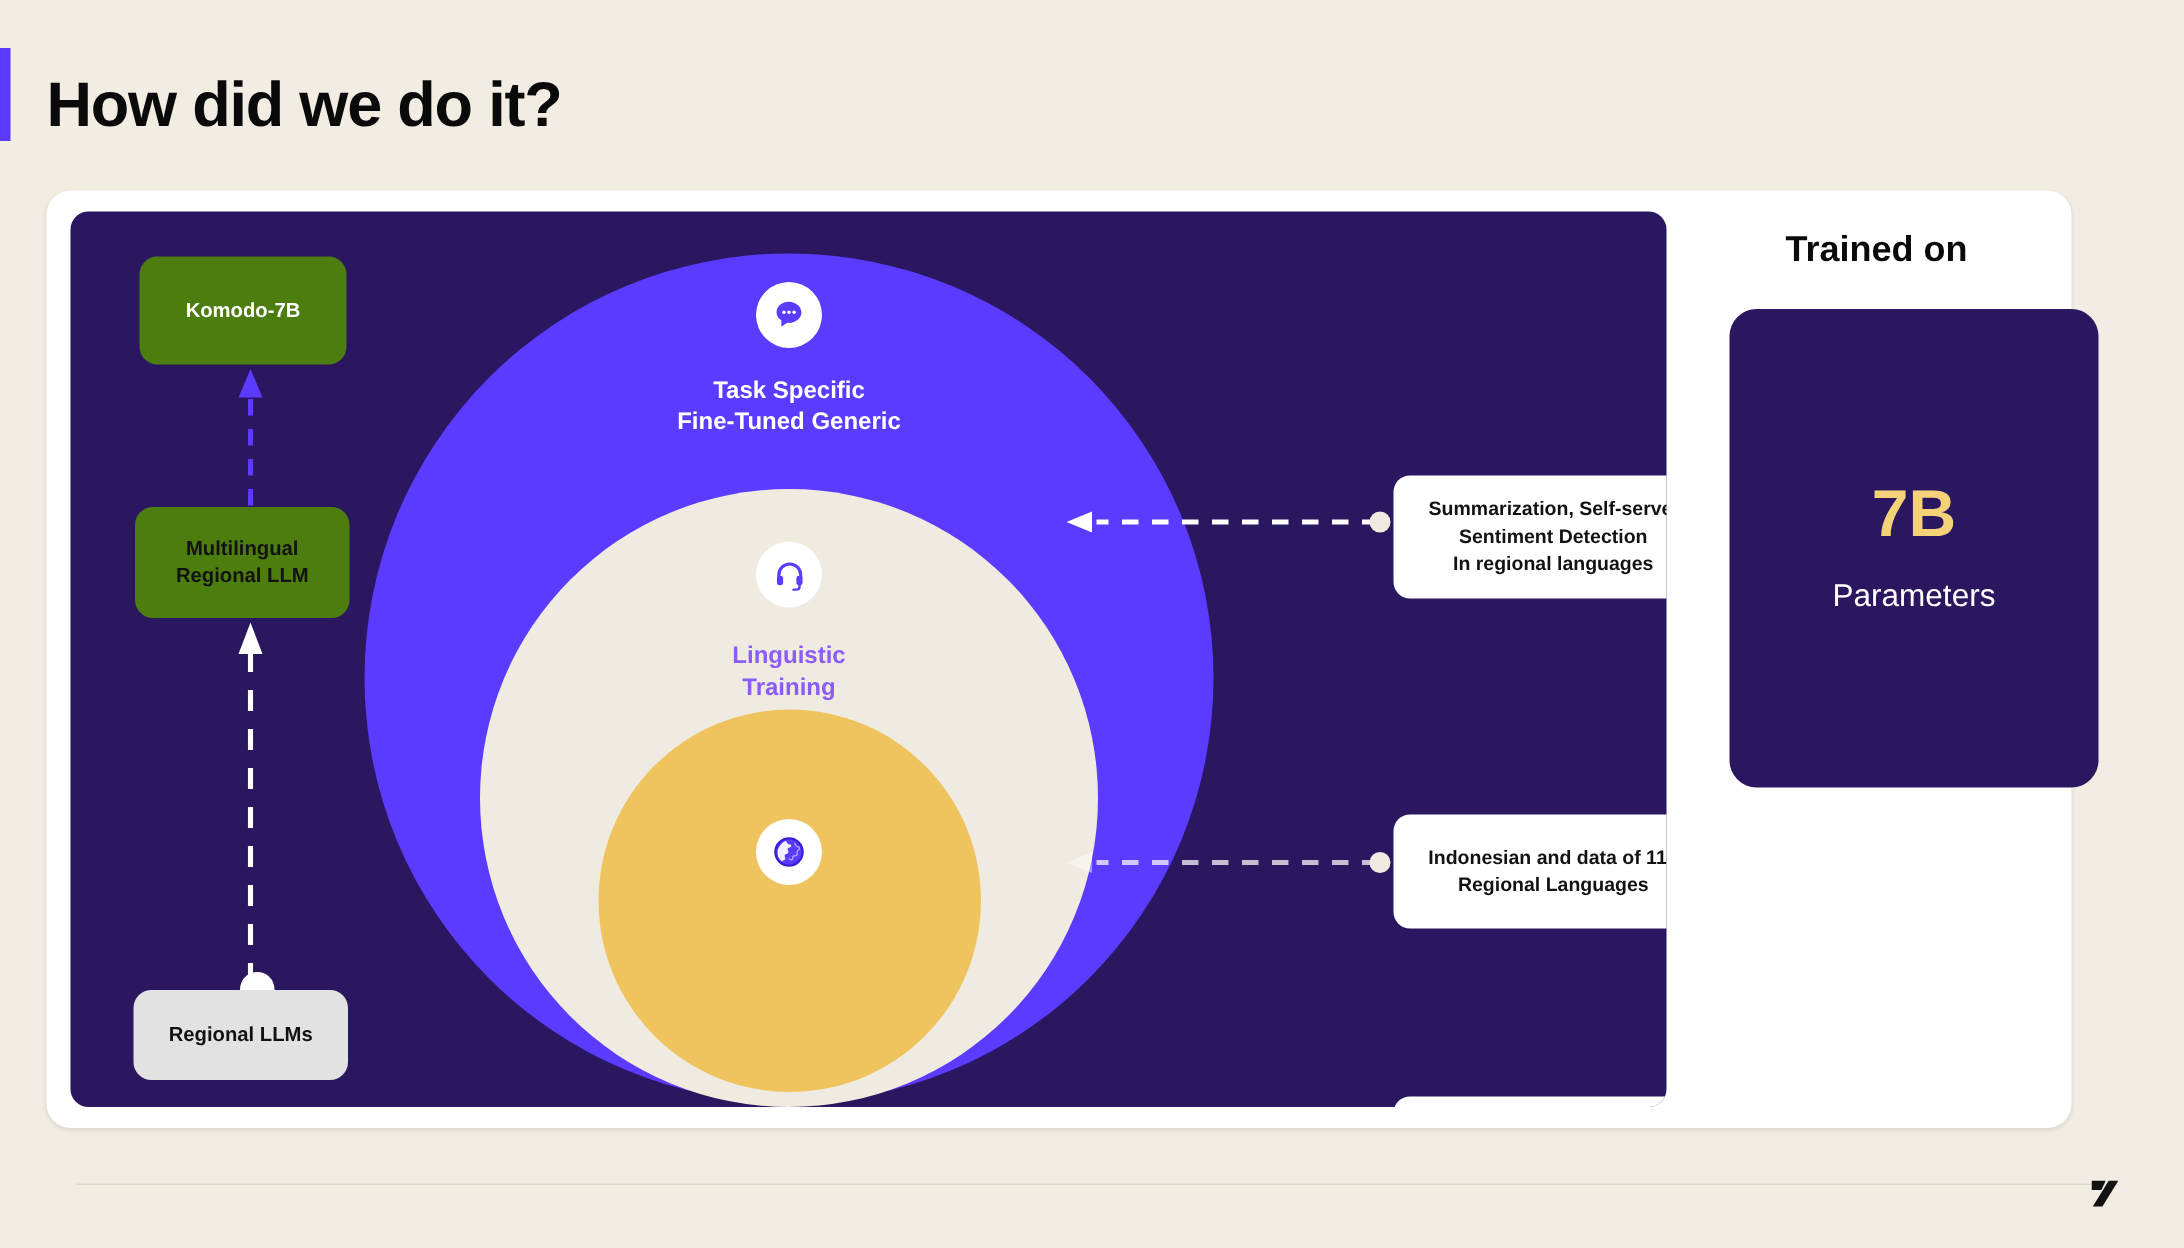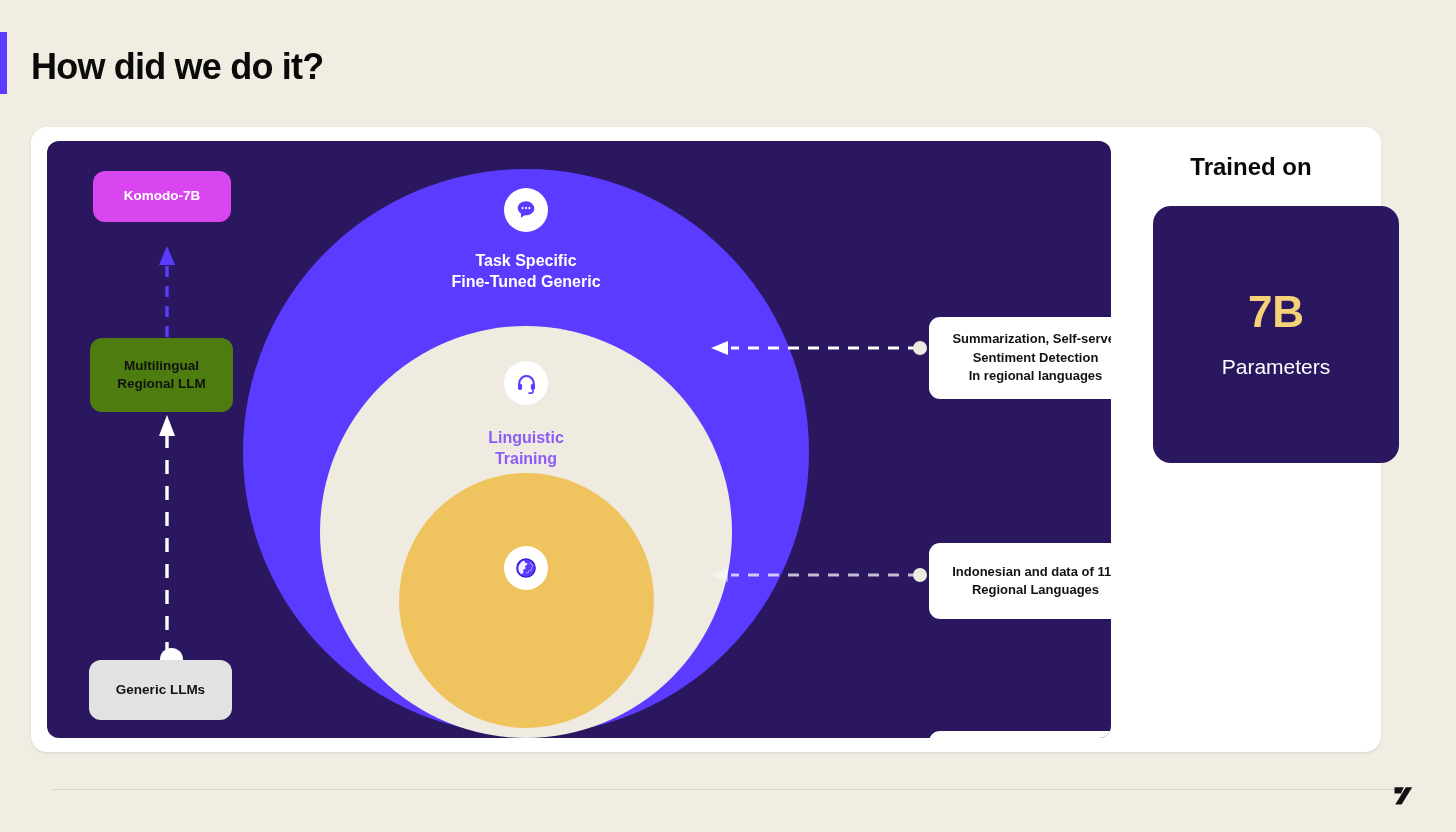--- a/index.html
+++ b/index.html
@@ -16,21 +16,21 @@
   
   .title-accent {
     position: absolute;
     left: 0; top: 32px;
     width: 7px; height: 62px;
     background: #5B3BFF;
   }
   .page-title {
     position: absolute;
     left: 31px; top: 46px;
-    font-size: 36px;
+    font-size: 42px;
     font-weight: bold;
     color: #0A0A0A;
     letter-spacing: -0.8px;
   }
 
   
   .outer-card {
     position: absolute;
     left: 31px; top: 127px;
     width: 1350px; height: 625px;
@@ -56,22 +56,22 @@
     display: flex;
     align-items: center;
     justify-content: center;
     text-align: center;
     font-size: 13.5px;
     font-weight: bold;
     line-height: 1.35;
   }
   .flow-komodo {
     left: 46px; top: 30px;
-    width: 138px; height: 51px;
-    background: #d946ef;
+    width: 138px; height: 72px;
+    background: #4d7c0f;
     color: #FFFFFF;
   }
   .flow-multilingual {
     left: 43px; top: 197px;
     width: 143px; height: 74px;
     background: #4d7c0f;
     color: #121212;
   }
   .flow-generic {
     left: 42px; top: 519px;
@@ -185,21 +185,21 @@
     left: 32px;
     width: 246px;
     background: #2B1760;
     border-radius: 18px;
     display: flex;
     flex-direction: column;
     align-items: center;
     justify-content: center;
     text-align: center;
   }
-  .stat-card-1 { top: 79px; height: 257px; }
+  .stat-card-1 { top: 79px; height: 319px; }
   .stat-card-2 { top: 343px; height: 275px; }
 
   .stat-value {
     font-size: 44px;
     font-weight: bold;
     color: #F5D278;
     line-height: 1.1;
   }
   .stat-label {
     font-size: 21px;
@@ -294,21 +294,21 @@
     <div class="flow-connector conn-lower">
       <svg width="22" height="246" viewBox="0 0 22 246">
         <line x1="11" y1="244" x2="11" y2="24" stroke="#FFFFFF" stroke-width="3.4" stroke-dasharray="14 12"></line>
         <polygon points="11,3 19,24 3,24" fill="#FFFFFF"></polygon>
       </svg>
     </div>
 
     <div class="node-dot"></div>
 
     <div class="flow-box flow-generic">
-      <span>Generic LLMs</span>
+      <span>Regional LLMs</span>
     </div>
 
     <div class="callout-conn conn-1">
       <svg width="222" height="20" viewBox="0 0 222 20">
         <line x1="212" y1="10" x2="24" y2="10" stroke="#FFFFFF" stroke-width="3.2" stroke-dasharray="11 9"></line>
         <polygon points="4,10 21,3 21,17" fill="#FFFFFF"></polygon>
         <circle cx="213" cy="10" r="7" fill="#EFEAE0"></circle>
       </svg>
     </div>
 

